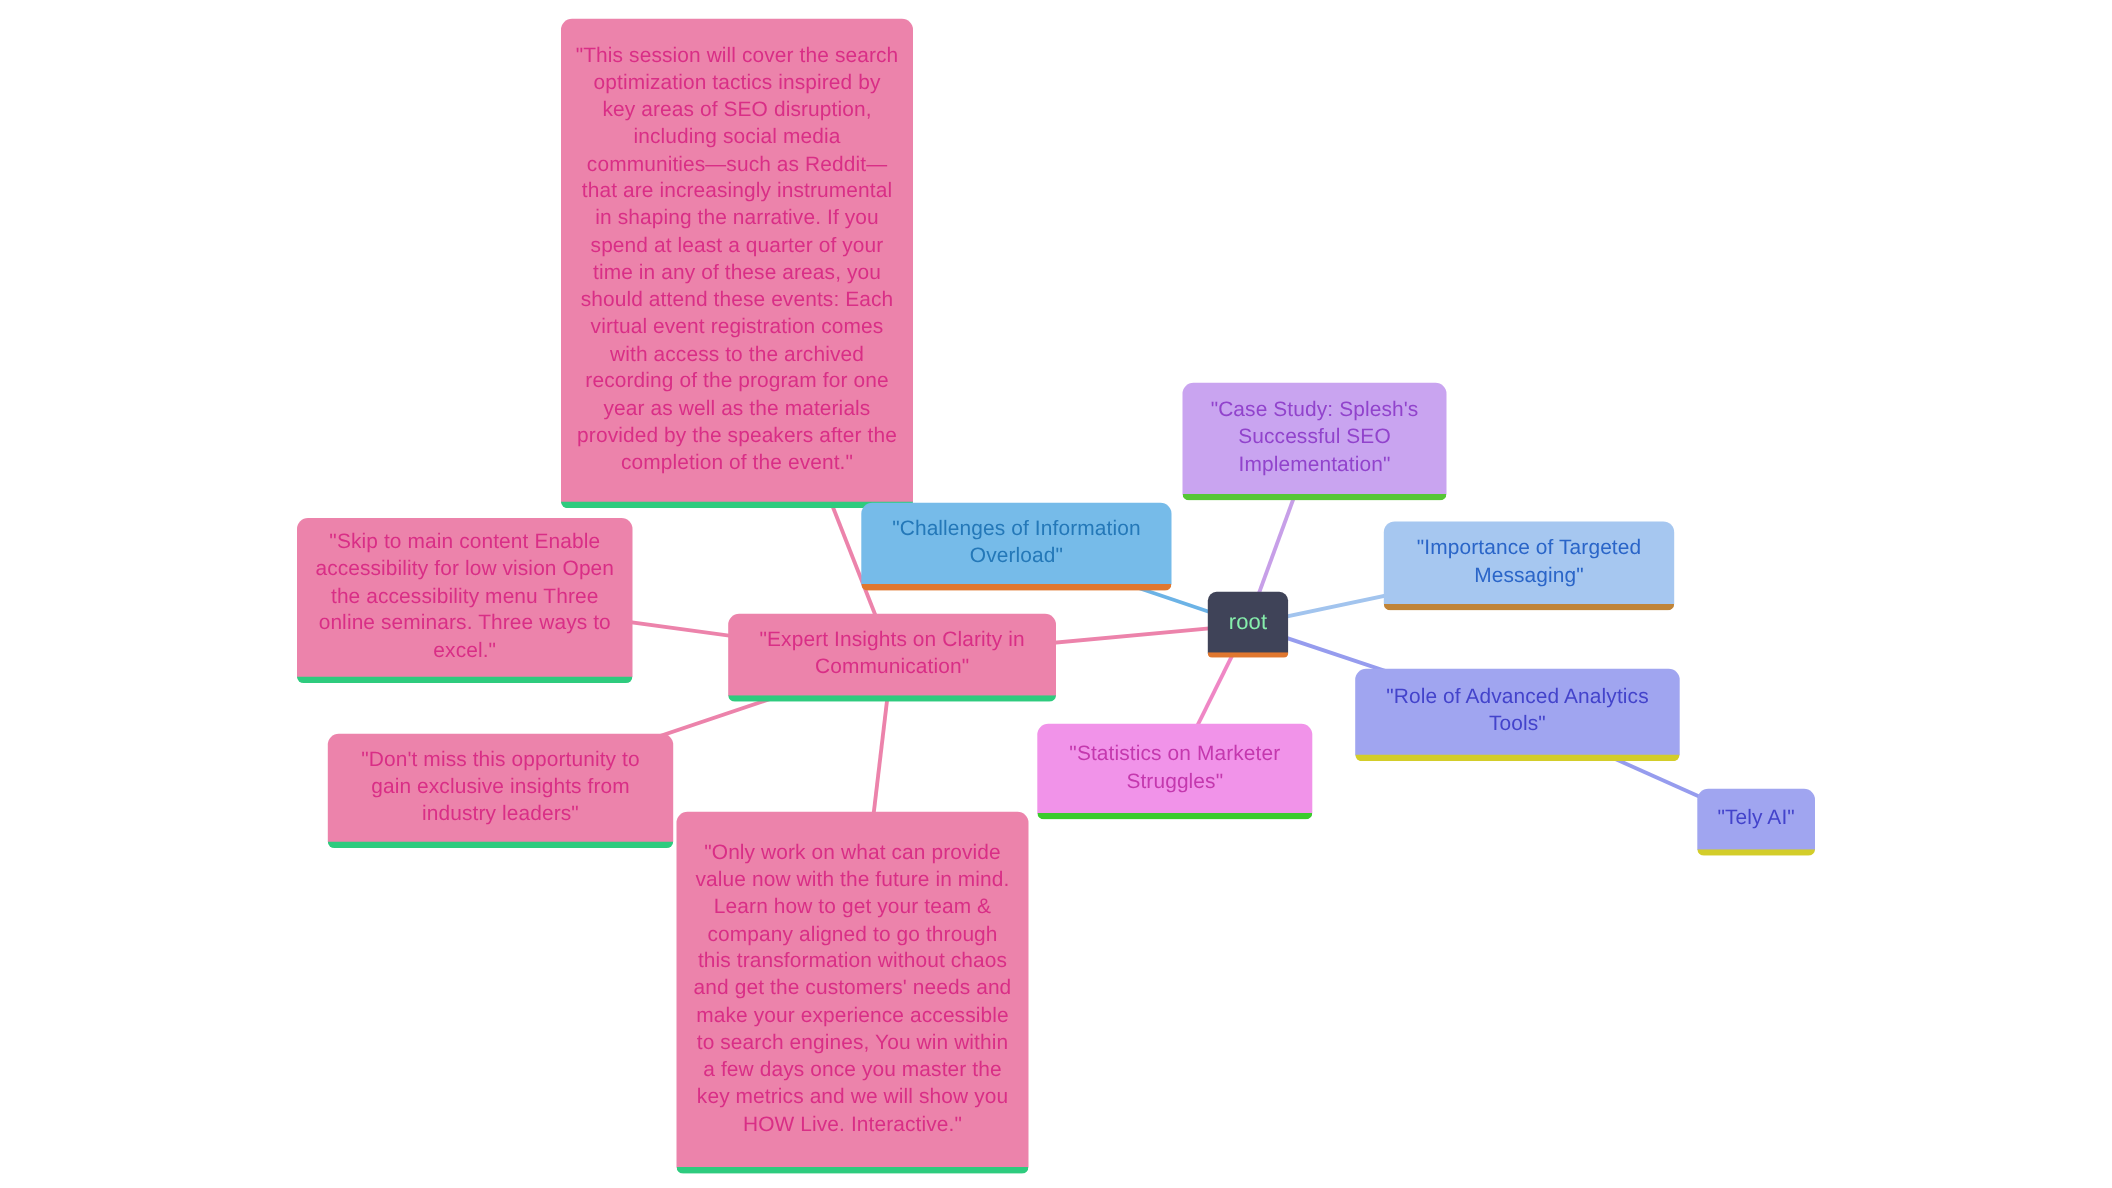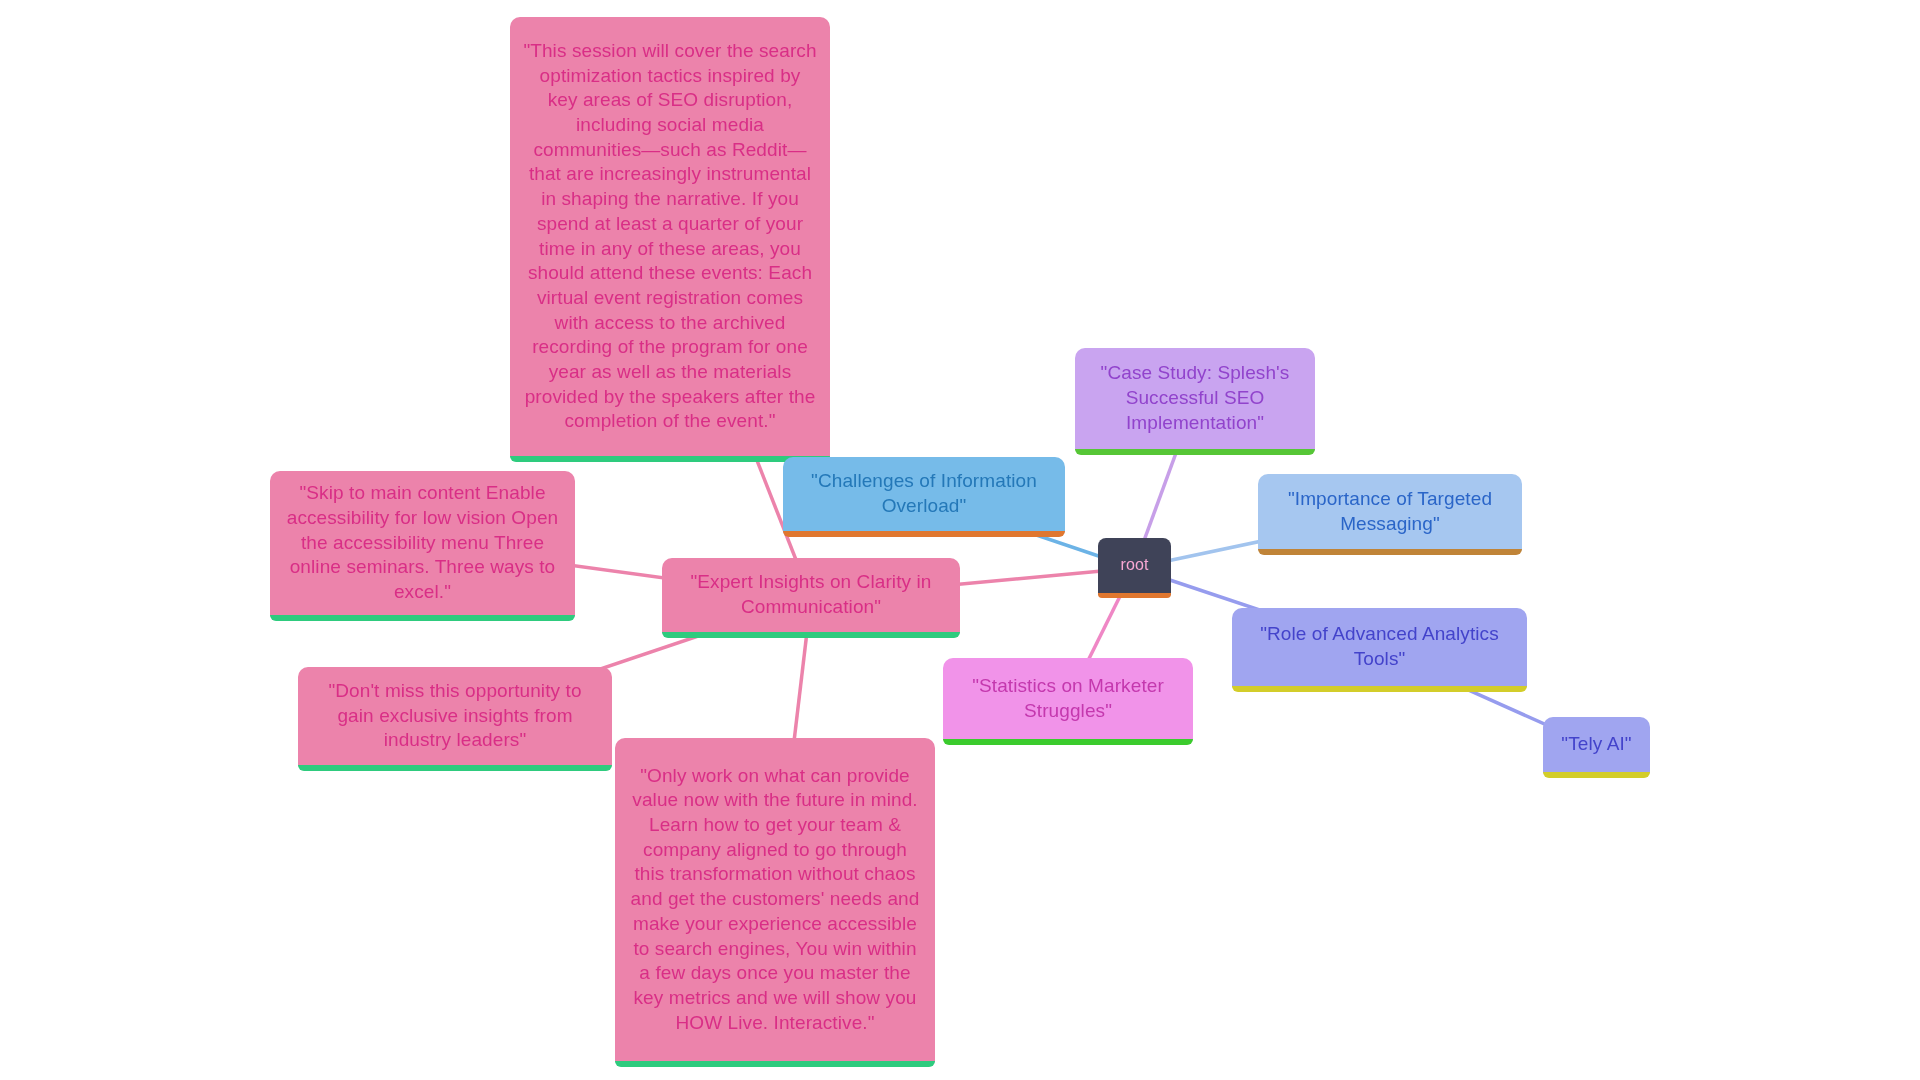--- a/index.html
+++ b/index.html
@@ -28,22 +28,22 @@
     letter-spacing: 0.1px;
     cursor: pointer;
   }
   
   .pink      { background:#ec83ab; color:#d92e86; border-bottom:6px solid #2ecb7e; }
   .orchid    { background:#f193e9; color:#c438ae; border-bottom:6px solid #3bcb2d; }
   .blue      { background:#76bbe9; color:#2478b8; border-bottom:6px solid #e0772f; }
   .lightblue { background:#a6c7f0; color:#2a65c8; border-bottom:6px solid #c08438; }
   .purple    { background:#c9a4f0; color:#9143cc; border-bottom:6px solid #56c636; }
   .peri      { background:#a0a5f0; color:#4343cb; border-bottom:6px solid #d3cd2a; }
-  .rootnode  { background:#3f4358; color:#f9a8d4; border-bottom:5px solid #e0772f;
-               font-size:16px; border-radius:8px 8px 4px 4px; }
+  .rootnode  { background:#3f4358; color:#86efac; border-bottom:5px solid #e0772f;
+               font-size:20px; border-radius:8px 8px 4px 4px; }
 
   
   .pos-session   { left: 510px;  top: 17px;  width: 320px; height: 445px; }
   .pos-skip      { left: 270px;  top: 471px; width: 305px; height: 150px; }
   .pos-chall     { left: 783px;  top: 457px; width: 282px; height: 80px;  }
   .pos-case      { left: 1075px; top: 348px; width: 240px; height: 107px; }
   .pos-import    { left: 1258px; top: 474px; width: 264px; height: 81px;  }
   .pos-root      { left: 1098px; top: 538px; width: 73px;  height: 60px;  }
   .pos-expert    { left: 662px;  top: 558px; width: 298px; height: 80px;  }
   .pos-dontmiss  { left: 298px;  top: 667px; width: 314px; height: 104px; }

